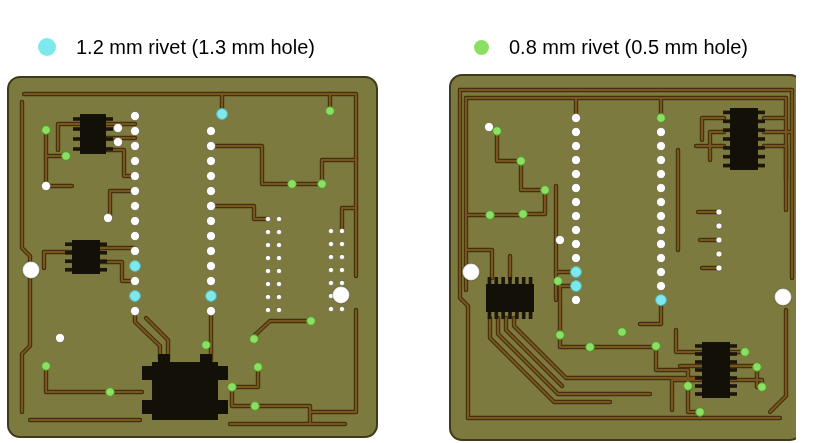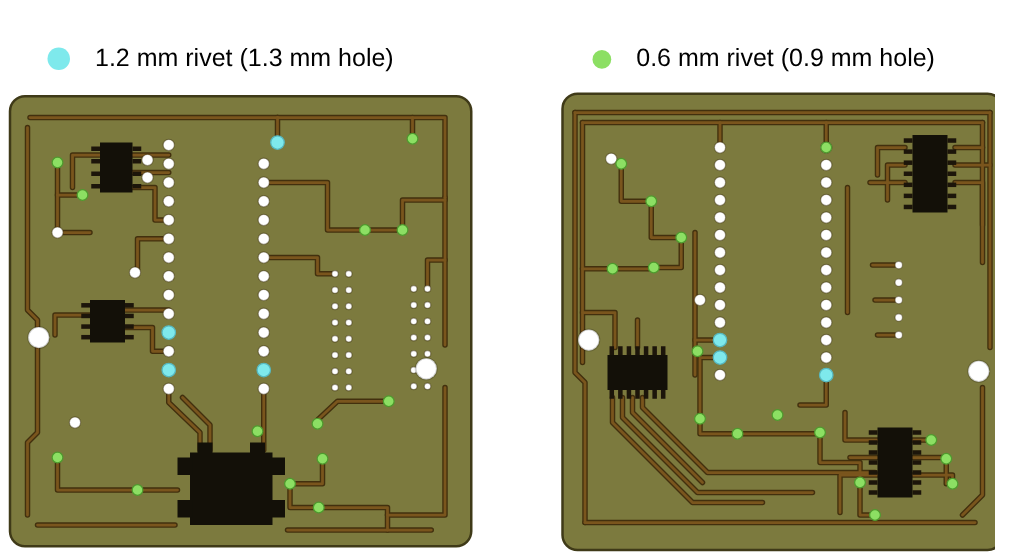--- a/index.html
+++ b/index.html
@@ -37,21 +37,21 @@
 
 <div class="stage">
 
   <div class="legend-item legend-item-1">
     <span class="dot dot-large" style="background: rgb(126, 233, 236);"></span>
     <span class="legend-label">1.2 mm rivet (1.3 mm hole)</span>
   </div>
 
   <div class="legend-item legend-item-2">
     <span class="dot dot-small" style="background: rgb(140, 223, 99);"></span>
-    <span class="legend-label">0.6 mm rivet (0.9 mm hole)</span>
+    <span class="legend-label">0.8 mm rivet (0.5 mm hole)</span>
   </div>
 
   <svg id="pcb-svg" width="820" height="443" viewBox="0 0 820 443" xmlns="http://www.w3.org/2000/svg">
       <g>
         <rect x="8" y="77" width="369" height="360" rx="12" fill="#7c7a3e" stroke="#3f3a18" stroke-width="2"></rect>
         <path d="M24,94 H222" fill="none" stroke="#42300e" stroke-width="4.4" stroke-linecap="round" stroke-linejoin="round"></path>
         <path d="M222,114 V94" fill="none" stroke="#42300e" stroke-width="4.4" stroke-linecap="round" stroke-linejoin="round"></path>
         <path d="M222,94 H356 V158" fill="none" stroke="#42300e" stroke-width="4.4" stroke-linecap="round" stroke-linejoin="round"></path>
         <path d="M356,158 V276" fill="none" stroke="#42300e" stroke-width="4.4" stroke-linecap="round" stroke-linejoin="round"></path>
         <path d="M330,111 V94" fill="none" stroke="#42300e" stroke-width="4.4" stroke-linecap="round" stroke-linejoin="round"></path>

